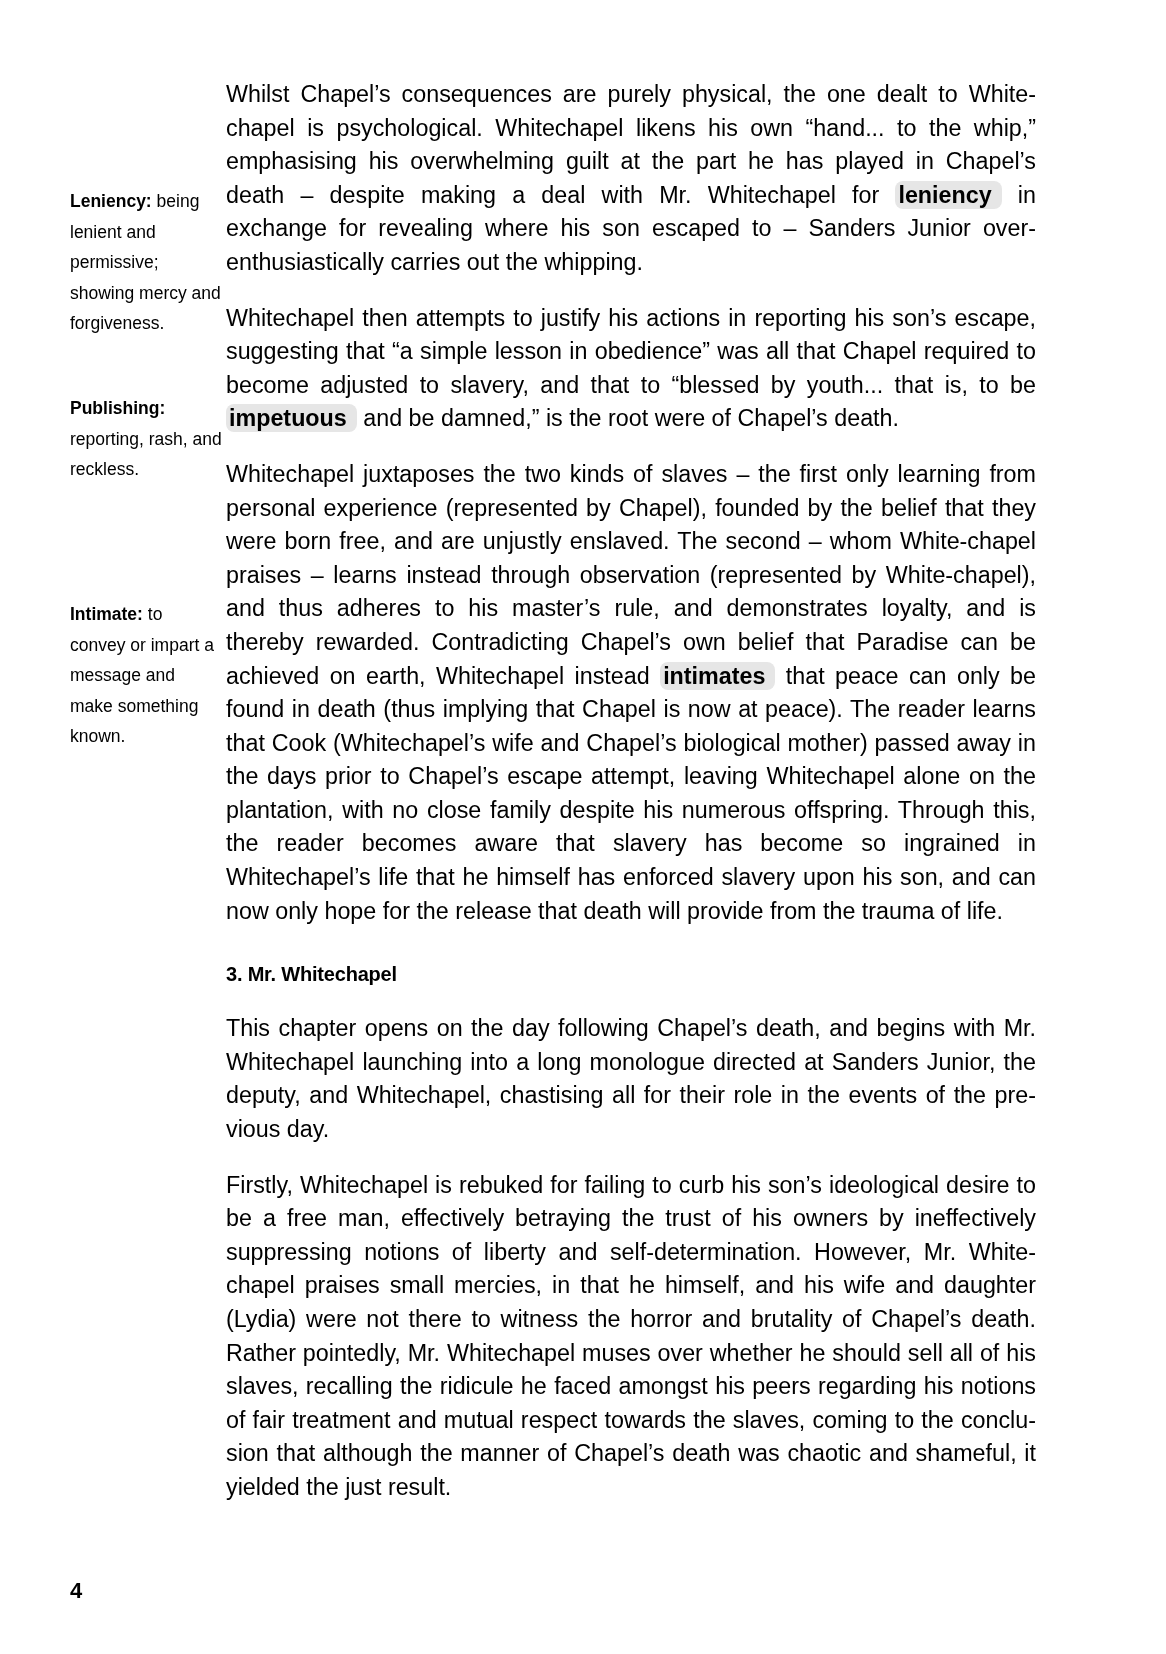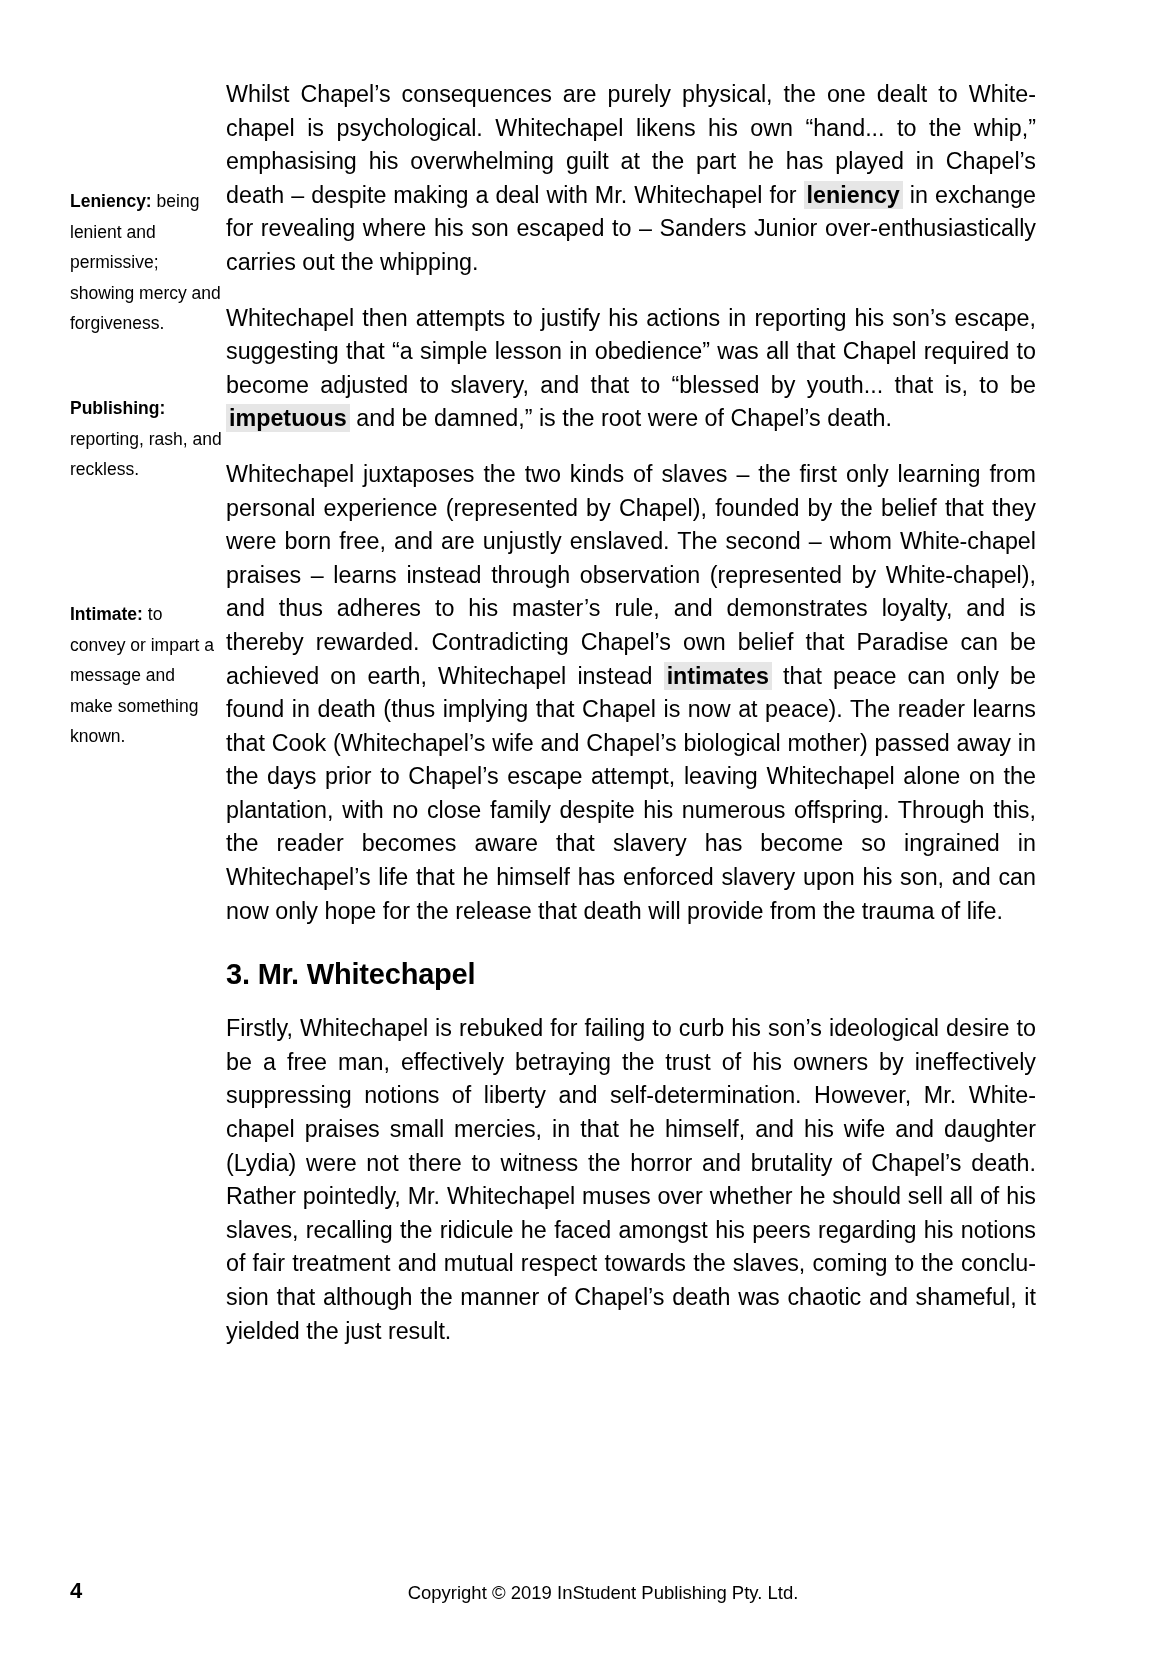--- a/index.html
+++ b/index.html
@@ -59,25 +59,26 @@
     text-justify: inter-word;
     hyphens: none;
     color: #000;
   }
   p.body:last-child { margin-bottom: 8px; }
 
   b.bold { font-weight: normal; }
   span.hl {
     font-weight: bold;
     background: #e6e6e6;
-    padding: 1px 3px 1px 3px;
+    padding: 1px 10px 1px 3px;
+    border-radius: 8px;
   }
 
   h2.heading {
-    font-size: 29px;
+    font-size: 20px;
     line-height: 40px;
     font-weight: bold;
     margin: 26px 0 18px 0;
     letter-spacing: -0.2px;
   }
 
   
   .footer {
     position: absolute;
     left: 0;
@@ -120,23 +121,23 @@
   <div class="main-col">
 
     <p class="body"><span>Whilst Chapel’s consequences are purely physical, the one dealt to White-chapel is psychological.  Whitechapel likens his own “hand...  to the whip,” emphasising his overwhelming guilt at the part he has played in Chapel’s death – despite making a deal with Mr. Whitechapel for </span><span class="hl">leniency</span><span> in exchange for revealing where his son escaped to – Sanders Junior over-enthusiastically carries out the whipping.</span></p>
 
     <p class="body"><span>Whitechapel then attempts to justify his actions in reporting his son’s escape, suggesting that “a simple lesson in obedience” was all that Chapel required to become adjusted to slavery, and that to “blessed by youth...  that is, to be </span><span class="hl">impetuous</span><span> and be damned,” is the root were of Chapel’s death.</span></p>
 
     <p class="body"><span>Whitechapel </span><b class="bold">juxtaposes the two kinds of slaves</b><span> – the first only learning from personal experience (represented by Chapel), founded by the belief that they were born free, and are unjustly enslaved.  The second – whom White-chapel praises – learns instead through observation (represented by White-chapel), and thus adheres to his master’s rule, and demonstrates loyalty, and is thereby rewarded.  Contradicting Chapel’s own belief that Paradise can be achieved on earth, Whitechapel instead </span><span class="hl">intimates</span><span> that peace can only be found in death (thus implying that Chapel is now at peace). The reader learns that Cook (Whitechapel’s wife and Chapel’s biological mother) passed away in the days prior to Chapel’s escape attempt, leaving Whitechapel alone on the plantation, with no close family despite his numerous offspring.  Through this, the reader becomes aware that </span><b class="bold">slavery has become so ingrained in Whitechapel’s life that he himself has enforced slavery upon his son, and can now only hope for the release that death will provide from the trauma of life.</b></p>
 
     <h2 class="heading">3. Mr. Whitechapel</h2>
 
+    <p class="body">This chapter opens on the day following Chapel’s death, and begins with Mr. Whitechapel launching into a long monologue directed at Sanders Junior, the deputy, and Whitechapel, chastising all for their role in the events of the pre-vious day.</p>
 
     <p class="body">Firstly, Whitechapel is rebuked for failing to curb his son’s ideological desire to be a free man, effectively betraying the trust of his owners by ineffectively suppressing notions of liberty and self-determination.  However, Mr.  White-chapel praises small mercies, in that he himself, and his wife and daughter (Lydia) were not there to witness the horror and brutality of Chapel’s death.  Rather pointedly, Mr.  Whitechapel muses over whether he should sell all of his slaves, recalling the ridicule he faced amongst his peers regarding his notions of fair treatment and mutual respect towards the slaves, coming to the conclu-sion that although the manner of Chapel’s death was chaotic and shameful, it yielded the just result.</p>
 
   </div>
 
   <div class="footer">
     <div class="page-number">4</div>
-    <div class="copyright">Copyright © 2019 InStudent Publishing Pty. Ltd.</div>
   </div>
 
 </div>
 
 </body></html>

